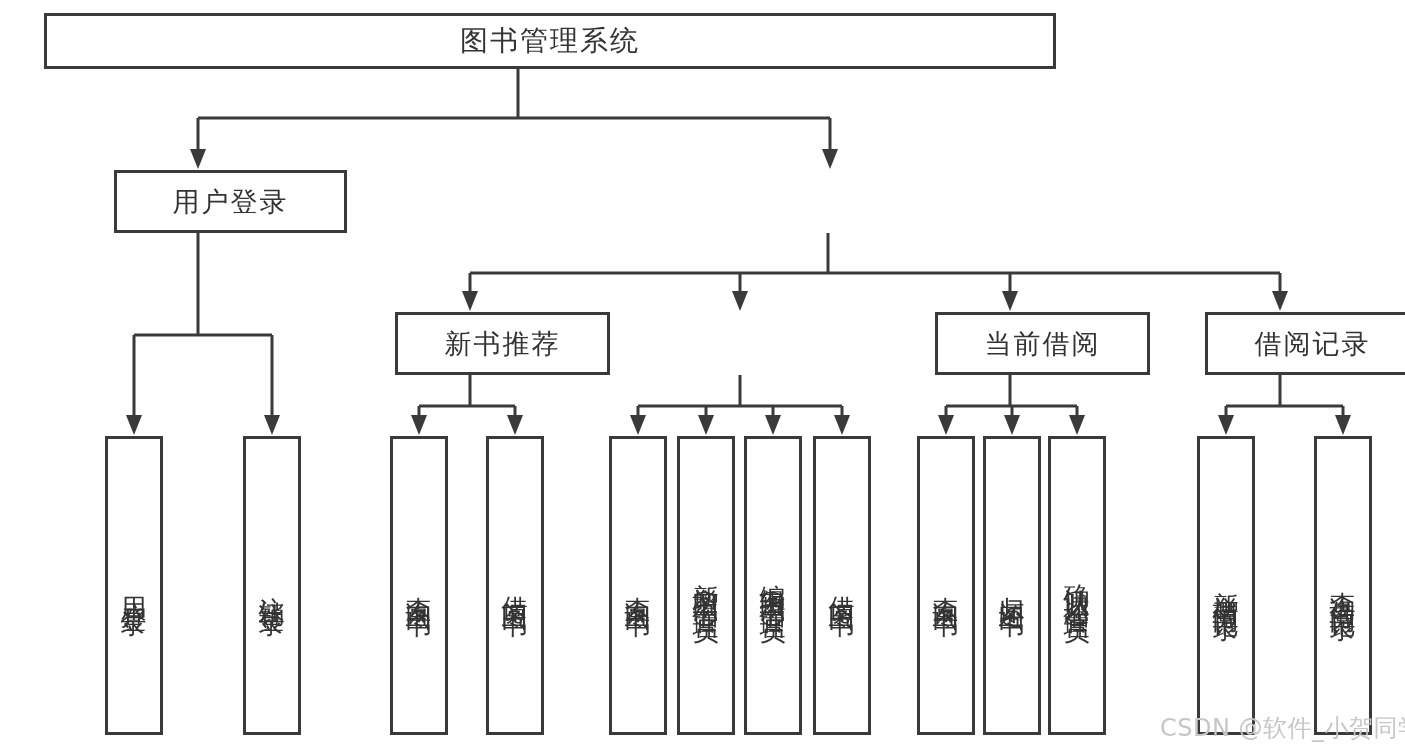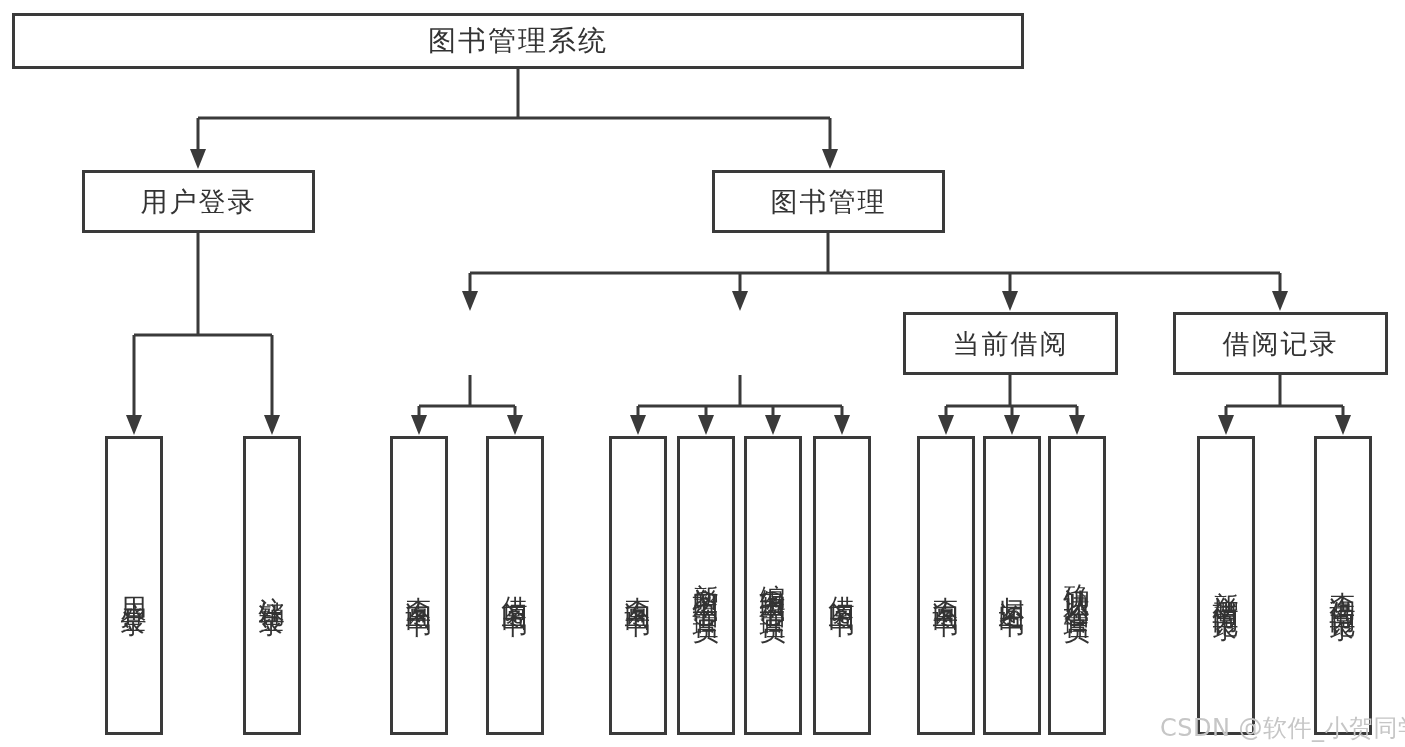--- a/index.html
+++ b/index.html
@@ -24,21 +24,21 @@
   .box {
     position: absolute;
     box-sizing: border-box;
     border: 3px solid var(--line);
     background: var(--box-fill);
     display: flex;
     align-items: center;
     justify-content: center;
     color: var(--text);
   }
-  .hbox { font-size: 27px; letter-spacing: 2px; }
+  .hbox { font-size: 27px; letter-spacing: 2px; margin-left: 32px; }
   .root-box { left: 12px; top: 13px; width: 1012px; height: 56px; font-size: 28px; }
   .l2 { top: 170px; width: 233px; height: 63px; }
   .l3 { top: 312px; width: 215px; height: 63px; }
   .vbox { top: 436px; width: 58px; height: 299px; }
   .vbox span {
     writing-mode: vertical-rl;
     font-size: 26px;
     line-height: 1;
     letter-spacing: 5px;
     color: var(--text);
@@ -92,24 +92,24 @@
     </g>
   </svg>
 
   <div class="box hbox root-box">
     <span>图书管理系统</span>
   </div>
 
   <div class="box hbox l2" style="left:82px">
     <span>用户登录</span>
   </div>
-  <div class="box hbox l2" style="left:712px">
-    <span>图书管理</span>
+
+  <div class="box hbox l3" style="left:363px">
+    <span>新书推荐</span>
   </div>
-
   <div class="box hbox l3" style="left:1173px">
     <span>借阅记录</span>
   </div>
   <div class="box hbox l3" style="left:903px">
     <span>当前借阅</span>
   </div>
 
   <div class="box vbox" style="left:105px">
     <span>用户登录</span>
   </div>

